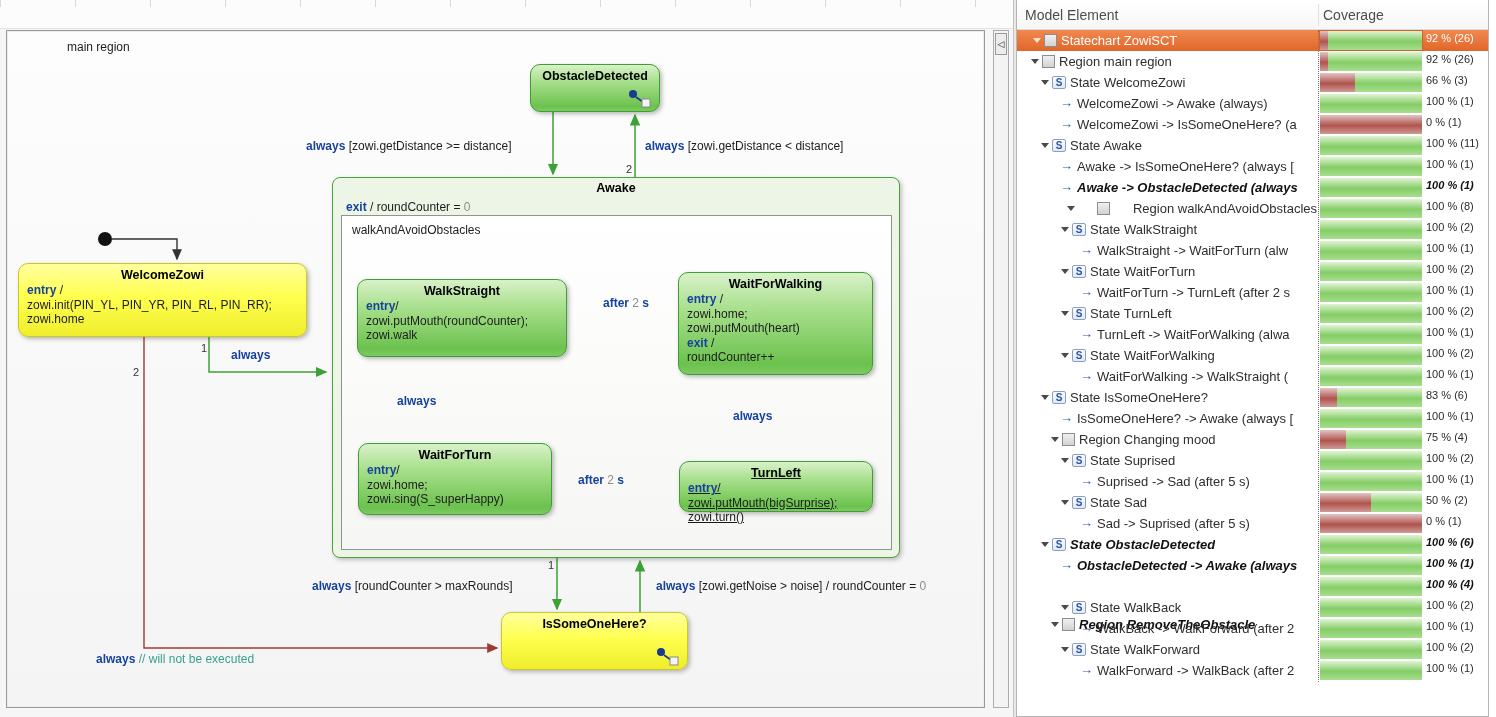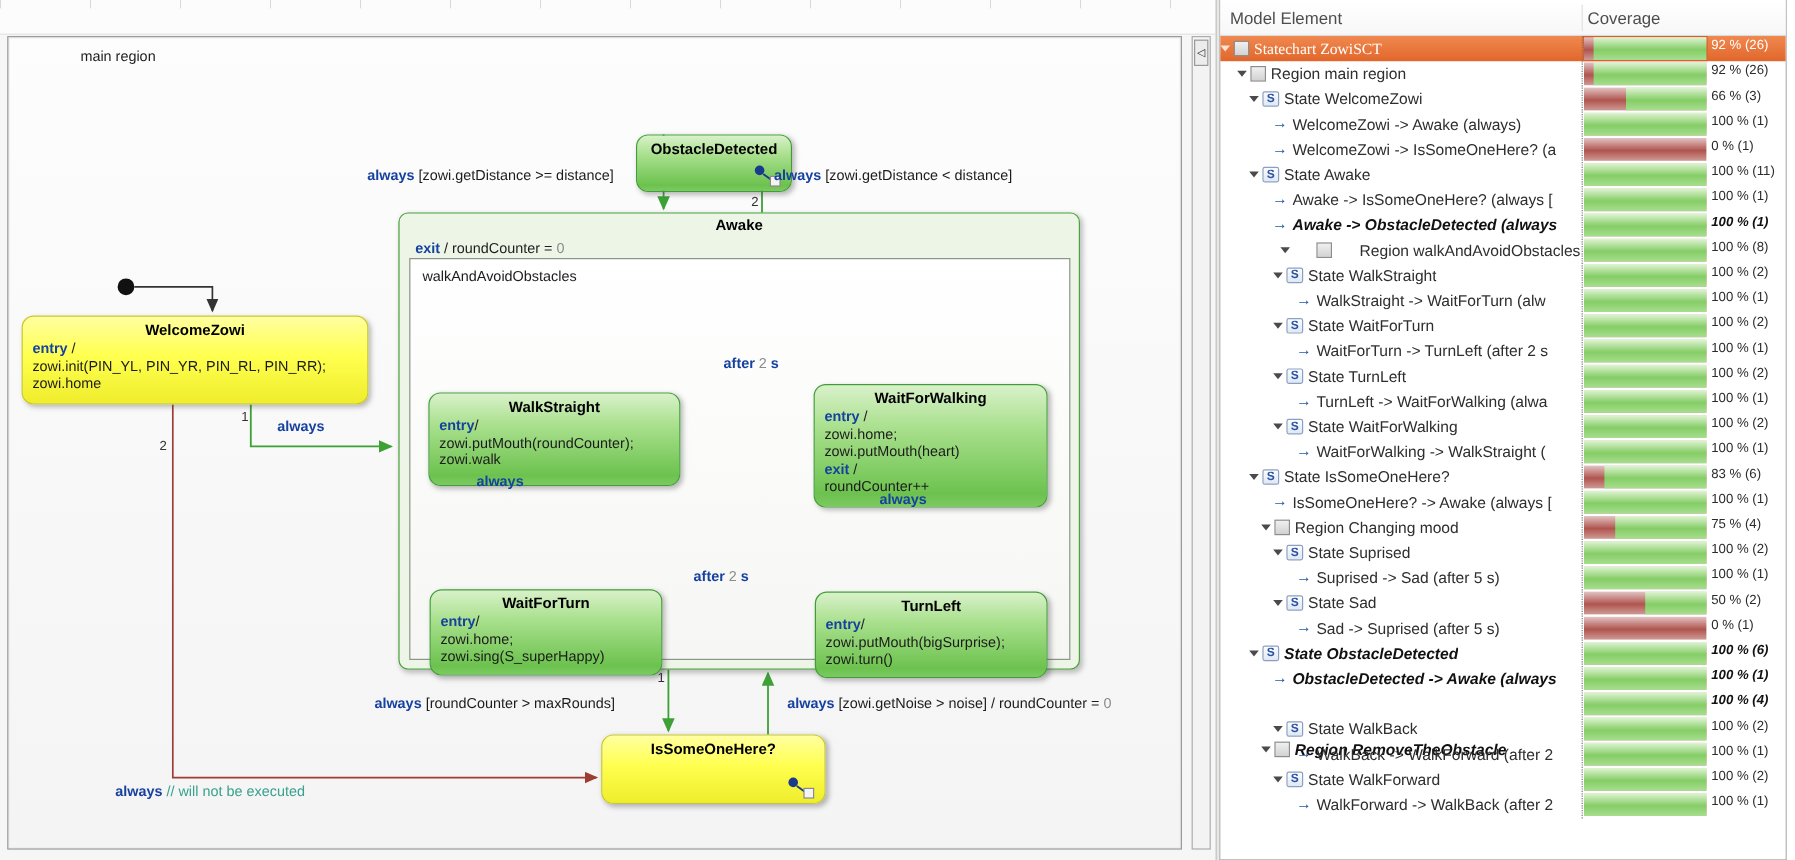--- a/index.html
+++ b/index.html
@@ -16,21 +16,21 @@
 
   .palette-strip { position:absolute; left:993px; top:30px; width:16px; height:678px; background:#f3f3f3; border:1px solid #adadad; }
   .palette-btn { position:absolute; left:1px; top:2px; width:12px; height:22px; background:#ececec; border:1px solid #9a9a9a;
            font-size:9px; color:#222; text-align:center; line-height:20px; cursor:pointer; }
   .sash { position:absolute; left:1013px; top:0; width:3px; height:717px; background:#e8e8e6; border-left:1px solid #c2c2c0; }
 
   svg.wires { position:absolute; left:0; top:0; width:1013px; height:717px; pointer-events:none; }
 
   
   .st { position:absolute; border-radius:10px; box-shadow:2px 2px 4px rgba(60,60,60,.35); font-size:12px; color:#1a1a1a; }
-  .st-green { background:linear-gradient(180deg,#d9f1ca 0%,#a9e08d 35%,#6cc24e 90%,#7cca61 100%); border:1.5px solid #3f9e35;margin-top:48px; }
+  .st-green { background:linear-gradient(180deg,#d9f1ca 0%,#a9e08d 35%,#6cc24e 90%,#7cca61 100%); border:1.5px solid #3f9e35; }
   .st-yellow { background:linear-gradient(180deg,#ffffa0 0%,#ffff4f 45%,#efed2c 100%); border:1.5px solid #c9c925; }
   .st-title { font-weight:bold; font-size:12.5px; text-align:center; padding-top:4px; color:#000; }
   .st-body { padding:1px 8px 4px 8px; line-height:14.5px; }
   .composite { position:absolute; background:#edf6e6; border:1.5px solid #49a43d; border-radius:8px; box-shadow:2px 2px 4px rgba(60,60,60,.3); }
   .composite .st-title { padding-top:3px; }
   .comp-exit { position:absolute; left:13px; top:22px; font-size:12px; white-space:nowrap; }
   .inner-region { position:absolute; left:8px; top:37px; background:linear-gradient(180deg,#ffffff,#f6f6f4); border:1px solid #8e948e; }
   .inner-region-label { padding:7px 0 0 10px; font-size:12px; color:#1c1c1c; }
 
   .decorator { position:absolute; right:6px; bottom:3px; width:30px; height:22px; }
@@ -155,21 +155,21 @@
 
   <div class="st st-green" style="left:358px; top:443px; width:194px; height:72px;">
     <div class="st-title">WaitForTurn</div>
     <div class="st-body">
         <div class="line"><span class="p-kw">entry</span><span class="p-plain">/</span></div>
         <div class="line"><span class="p-code">zowi.home;</span></div>
         <div class="line"><span class="p-code">zowi.sing(S_superHappy)</span></div>
       </div>
   </div>
 
-  <div class="st st-green" style="left:679px; top:445px; width:194px; height:72px;">
+  <div class="st st-green" style="left:679px; top:461px; width:194px; height:51px;text-decoration:underline;">
     <div class="st-title">TurnLeft</div>
     <div class="st-body">
         <div class="line"><span class="p-kw">entry</span><span class="p-plain">/</span></div>
         <div class="line"><span class="p-code">zowi.putMouth(bigSurprise);</span></div>
         <div class="line"><span class="p-code">zowi.turn()</span></div>
       </div>
   </div>
 
   <div class="st st-yellow" style="left:18px; top:263px; width:289px; height:74px;">
     <div class="st-title">WelcomeZowi</div>
@@ -213,21 +213,21 @@
 
 <div class="panel">
   <div class="panel-header">
     <div class="ph-name">Model Element</div>
     <div class="ph-cov">Coverage</div>
     <div class="col-sep-h"></div>
   </div>
   <div class="col-sep"></div>
   <div class="rows" id="rows">
       <div class="row sel">
-        <div class="labelwrap" style="padding-left: 0; font-family: Liberation Serif, serif;">
+        <div class="labelwrap" style="padding-left: 16px;">
           <div class="expander"></div>
           <div class="ico ico-region"></div>
           <span class="rlabel">Statechart ZowiSCT</span>
         </div>
         <div class="bar">
           <div class="bar-green" style="width: 92%;"></div>
         </div>
         <span class="pct">92 % (26)</span>
       </div>
       <div class="row">

